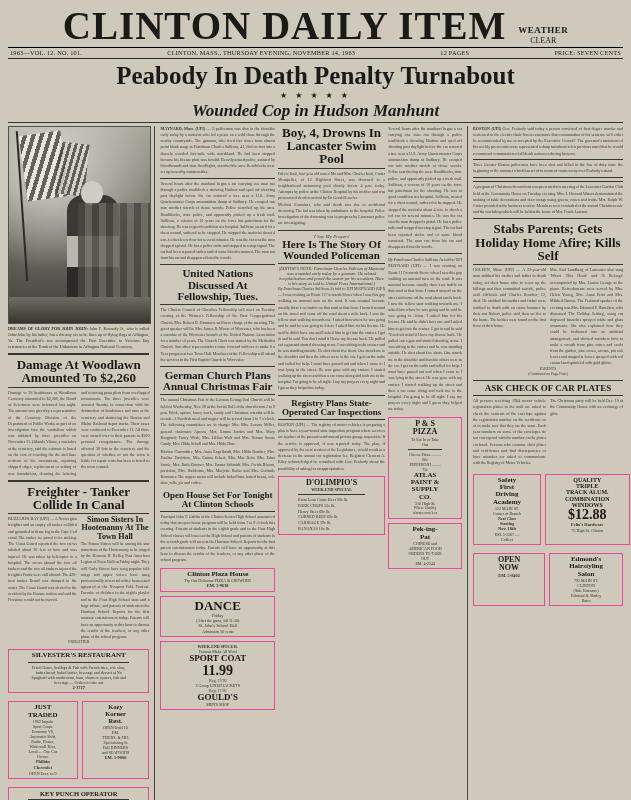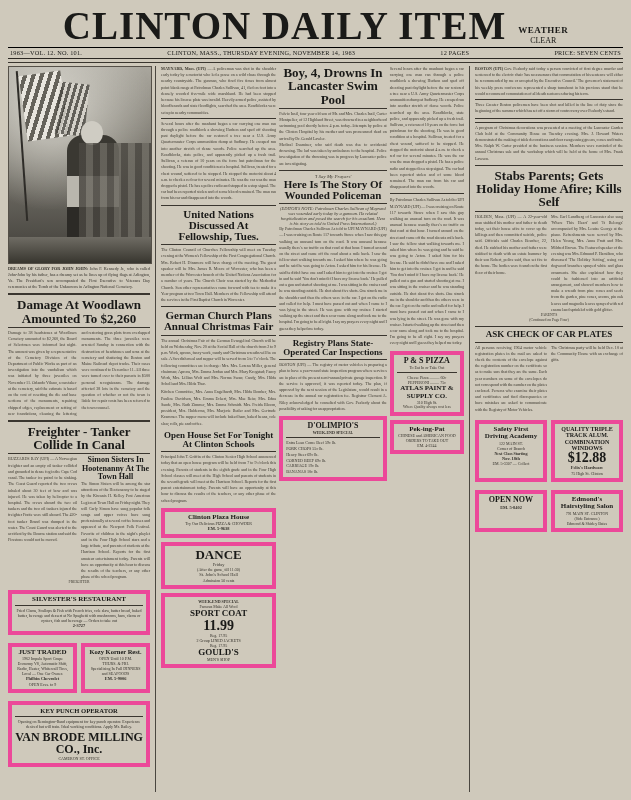--- a/index.html
+++ b/index.html
@@ -49,21 +49,21 @@
   .photo .flag2{position:absolute;left:48px;top:16px;width:30px;height:52px;background:repeating-linear-gradient(100deg,#d8d5cd 0 3px,#4a4842 3px 6px);transform:rotate(6deg);opacity:.8;}
   .photo .pole{position:absolute;left:12px;top:4px;width:2px;height:150px;background:#2e2c28;transform:rotate(-4deg);}
   .photo .boy{position:absolute;left:58px;bottom:8px;width:52px;height:120px;background:linear-gradient(to bottom,#3a3832 0 34%,#b9b6ad 34% 60%,#2c2a26 60% 100%);border-radius:16px 16px 4px 4px;}
   .photo .boyhead{position:absolute;left:72px;bottom:118px;width:22px;height:24px;background:#cfccc3;border-radius:50%;}
   .photo .crowd{position:absolute;right:0;bottom:0;width:72px;height:120px;background:repeating-linear-gradient(90deg,#4a4741 0 7px,#6c6961 7px 14px);opacity:.85;}
   .photo .ground{position:absolute;left:0;right:0;bottom:0;height:26px;background:linear-gradient(to bottom,#6f6c64,#38362f);}
   .cap{font-size:4.2px;line-height:1.45;text-align:justify;color:#33302a;padding-top:2px;}
   .cap b{font-size:4.2px;}
 
   
-  .ad{border:4px solid #ec4899;padding:2px 3px;margin:4px 0;box-sizing:border-box;}
+  .ad{border:1px solid #ec4899;padding:2px 19px;margin:4px 0;box-sizing:border-box;}
   .ad-t{font-weight:bold;text-align:center;line-height:1.06;}
   .ad-s{font-size:4.4px;text-align:center;line-height:1.3;color:#34312b;}
   .ad-xs{font-size:4px;text-align:center;line-height:1.25;color:#34312b;}
 
   .two{display:flex;gap:4px;}
   .two>div{flex:1;}
   .three{display:flex;gap:3px;}
   .three>div{flex:1;}
   .kicker{font-size:5px;text-align:center;font-style:italic;color:#3c382f;}
   .ad-left{font-size:4.1px;line-height:1.4;text-align:left;color:#34312b;}
@@ -83,20 +83,25 @@
       <div>CLEAR</div>
     </div>
   </div>
   <div class="mast-info">
     <span>1963—VOL. 12. NO. 101.</span>
     <span>CLINTON, MASS., THURSDAY EVENING, NOVEMBER 14, 1963</span>
     <span>12 PAGES</span>
     <span>PRICE: SEVEN CENTS</span>
   </div>
 
+  <div style="padding-top:4px;">
+    <div class="hl hl-xl">Peabody In Death Penalty Turnabout</div>
+    <div class="stars">★ ★ ★ ★ ★</div>
+    <div class="hl hl-l ital">Wounded Cop in Hudson Manhunt</div>
+  </div>
   <div class="rule"></div>
 
   <div class="body-wrap">
 
     <div class="col col-left">
 
       <div class="photo">
         <div class="sky"></div>
         <div class="pole"></div>
         <div class="flag"></div>

